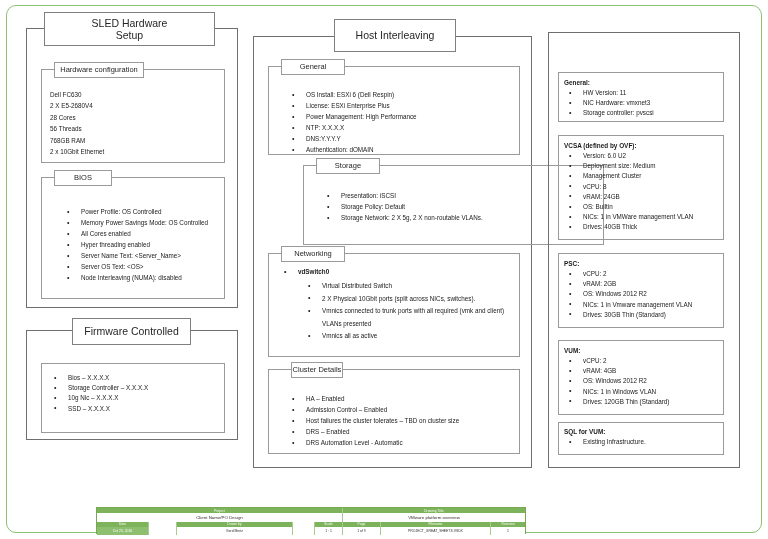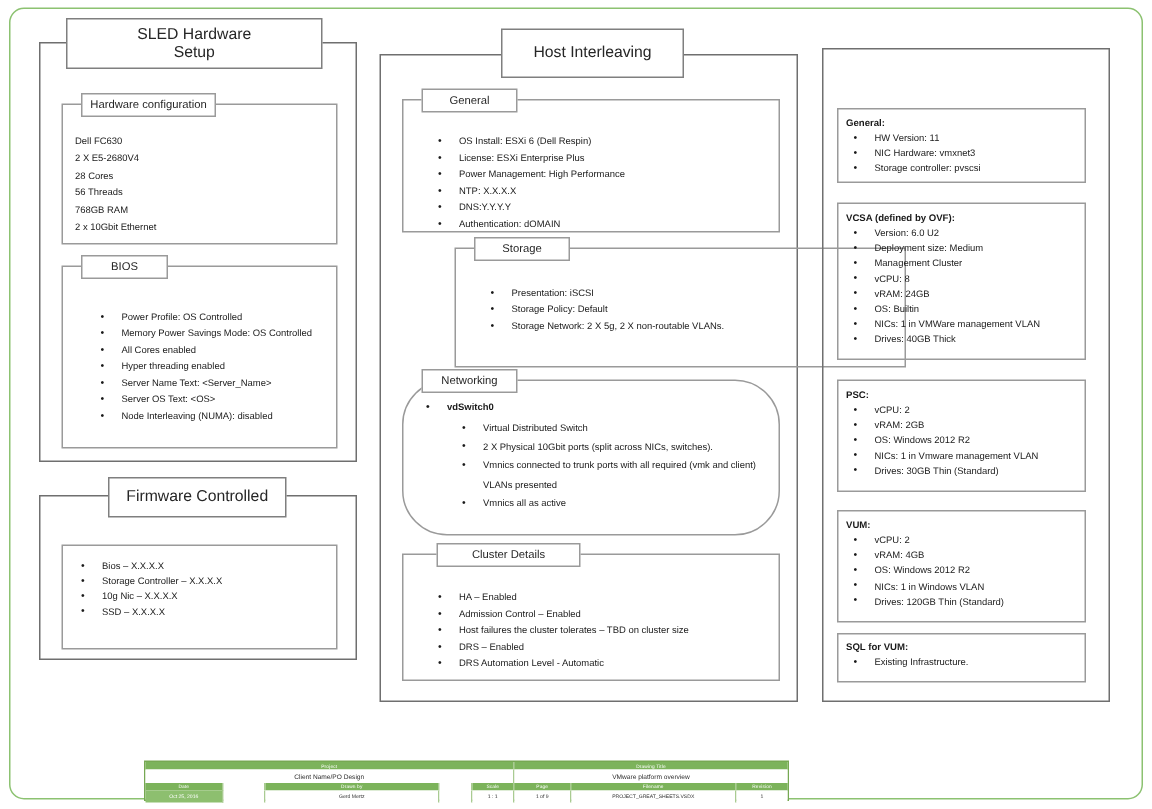--- a/index.html
+++ b/index.html
@@ -222,35 +222,35 @@
 
   <div class="group section" style="left:14px; top:128px; width:301px; height:80px;margin-left:35px;">
     <div class="group-title" style="left:12px; top:-8px; width:64px; height:16px;">Storage</div>
     <ul class="bul body-text" style="left:18px; top:24px; width:228px;">
       <li>Presentation: iSCSI</li>
       <li>Storage Policy: Default</li>
       <li>Storage Network: 2 X 5g, 2 X non-routable VLANs.</li>
     </ul>
   </div>
 
-  <div class="group section" style="left:14px; top:216px; width:252px; height:104px;border-radius:30px;">
+  <div class="group section" style="left:14px; top:216px; width:252px; height:104px;">
     <div class="group-title" style="left:12px; top:-8px; width:64px; height:16px;">Networking</div>
     <ul class="bul body-text" style="left:10px; top:12px; width:236px;">
       <li class="bold">vdSwitch0</li>
     </ul>
     <ul class="bul body-text sub" style="left:32px; top:26px; width:214px;">
       <li>Virtual Distributed Switch</li>
       <li>2 X Physical 10Gbit ports (split across NICs, switches).</li>
       <li>Vmnics connected to trunk ports with all required (vmk and client) VLANs presented</li>
       <li>Vmnics all as active</li>
     </ul>
   </div>
 
   <div class="group section" style="left:14px; top:332px; width:252px; height:85px;">
-    <div class="group-title" style="left:22px; top:-8px; width:96px; height:16px;">Cluster Details</div>
+    <div class="group-title" style="left:22px; top:-8px; width:52px; height:16px;">Cluster Details</div>
     <ul class="bul body-text" style="left:18px; top:23px; width:228px;">
       <li>HA – Enabled</li>
       <li>Admission Control – Enabled</li>
       <li>Host failures the cluster tolerates – TBD on cluster size</li>
       <li>DRS – Enabled</li>
       <li>DRS Automation Level - Automatic</li>
     </ul>
   </div>
 </div>
 

